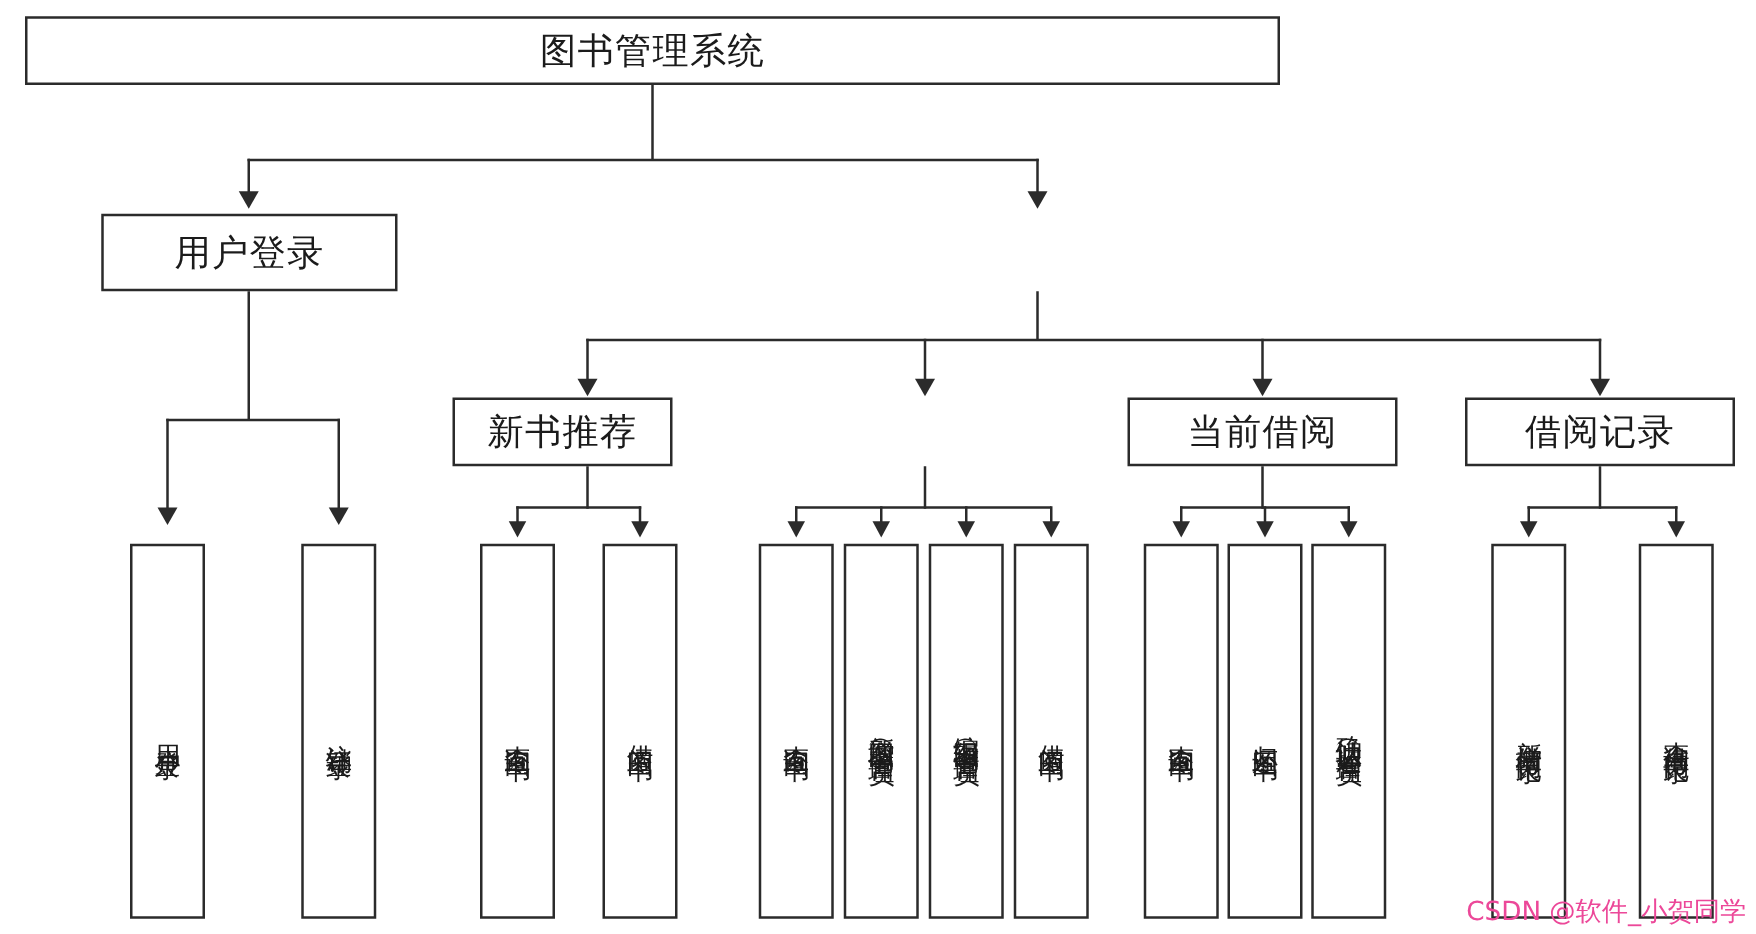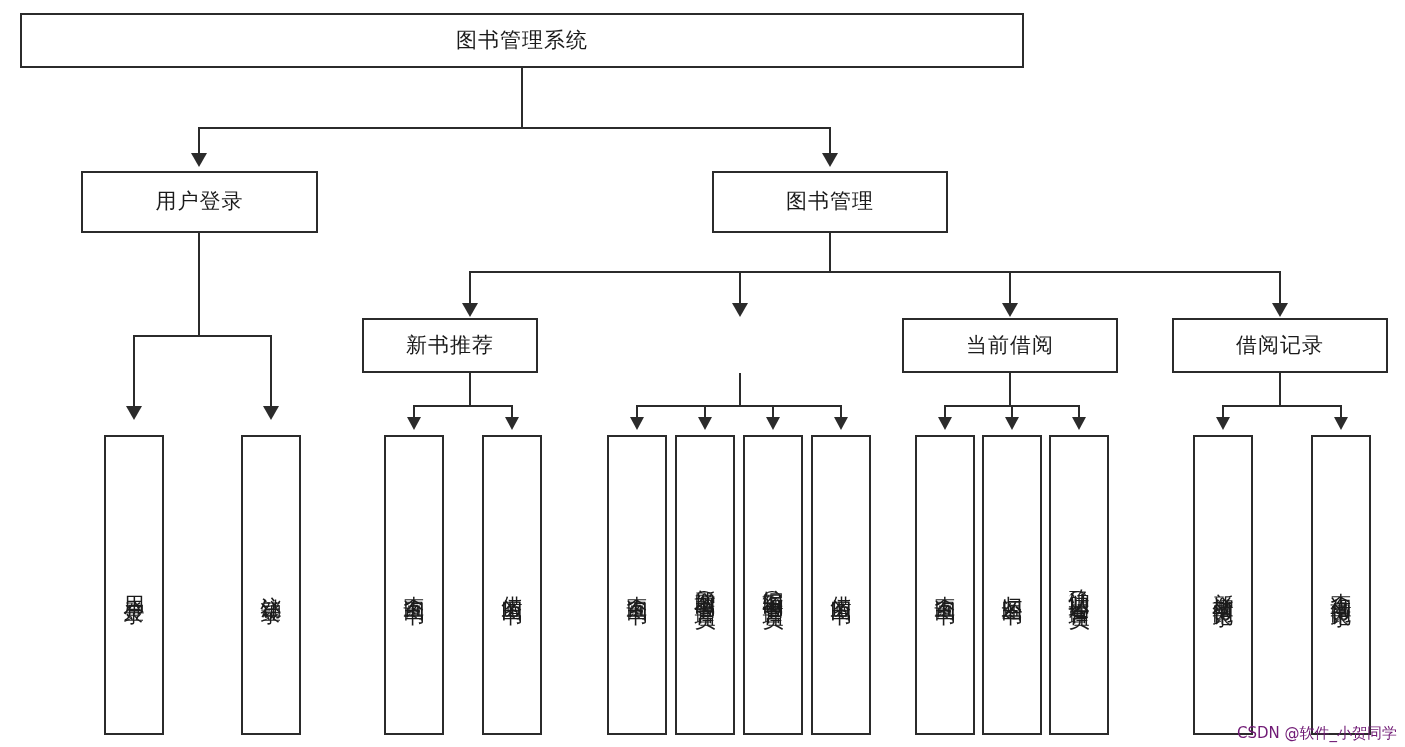--- a/index.html
+++ b/index.html
@@ -24,21 +24,21 @@
     box-sizing: border-box;
     border: 2px solid #2b2b2b;
     background: #ffffff;
     display: flex;
     align-items: center;
     justify-content: center;
     color: #1b1b1b;
   }
   .node.h {
     
-    font-size: 21px;
+    font-size: 29px;
     letter-spacing: 1px;
     line-height: 1.2;
   }
   .node.v {
     
     writing-mode: vertical-rl;
     text-orientation: upright;
     font-size: 21px;
     letter-spacing: 3px;
     line-height: 1.15;
@@ -73,22 +73,22 @@
   .arrow.small {
     border-left-width: 7px;
     border-right-width: 7px;
     border-top-width: 13px;
   }
   
   #watermark {
     position: absolute;
     right: 8px;
     bottom: 4px;
-    font-size: 15px;
-    color: #701a75;
+    font-size: 21px;
+    color: #ec4899;
     white-space: nowrap;
     user-select: none;
   }
 </style>
 </head>
 <body>
 
 <div id="canvas">
 
   <div class="node h" style="left:20px; top:13px; width:1004px; height:55px;">
@@ -102,23 +102,20 @@
   <div class="edge vline" style="left:198px; top:127px; width:2px; height:28px;"></div>
   <div class="arrow" style="left:191px; top:153px;"></div>
 
   <div class="edge vline" style="left:829px; top:127px; width:2px; height:28px;"></div>
   <div class="arrow" style="left:822px; top:153px;"></div>
 
   <div class="node h" style="left:81px; top:171px; width:237px; height:62px;">
     <span class="hlabel">用户登录</span>
   </div>
 
-  <div class="node h" style="left:712px; top:171px; width:236px; height:62px;">
-    <span class="hlabel">图书管理</span>
-  </div>
 
   <div class="edge vline" style="left:198px; top:233px; width:2px; height:103px;"></div>
   <div class="edge hline" style="left:133px; top:335px; width:139px; height:2px;"></div>
   <div class="edge vline" style="left:133px; top:335px; width:2px; height:72px;"></div>
   <div class="arrow" style="left:126px; top:406px;"></div>
   <div class="edge vline" style="left:270px; top:335px; width:2px; height:72px;"></div>
   <div class="arrow" style="left:263px; top:406px;"></div>
 
   <div class="edge vline" style="left:829px; top:233px; width:2px; height:39px;"></div>
   <div class="edge hline" style="left:469px; top:271px; width:812px; height:2px;"></div>

